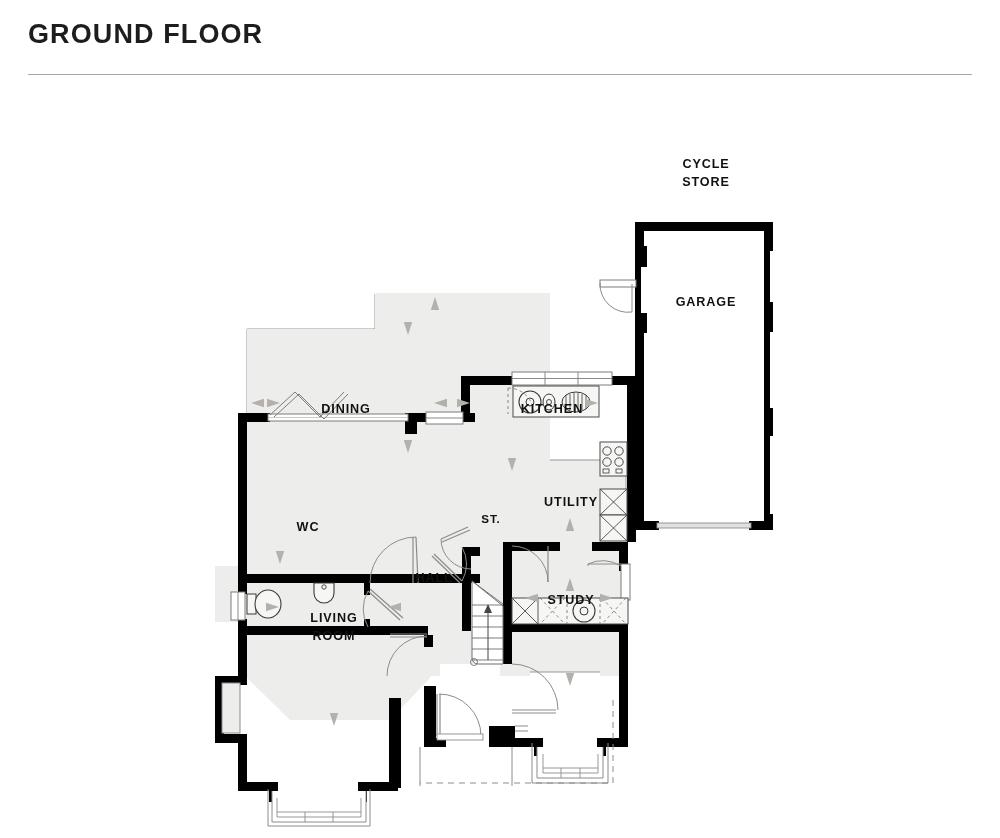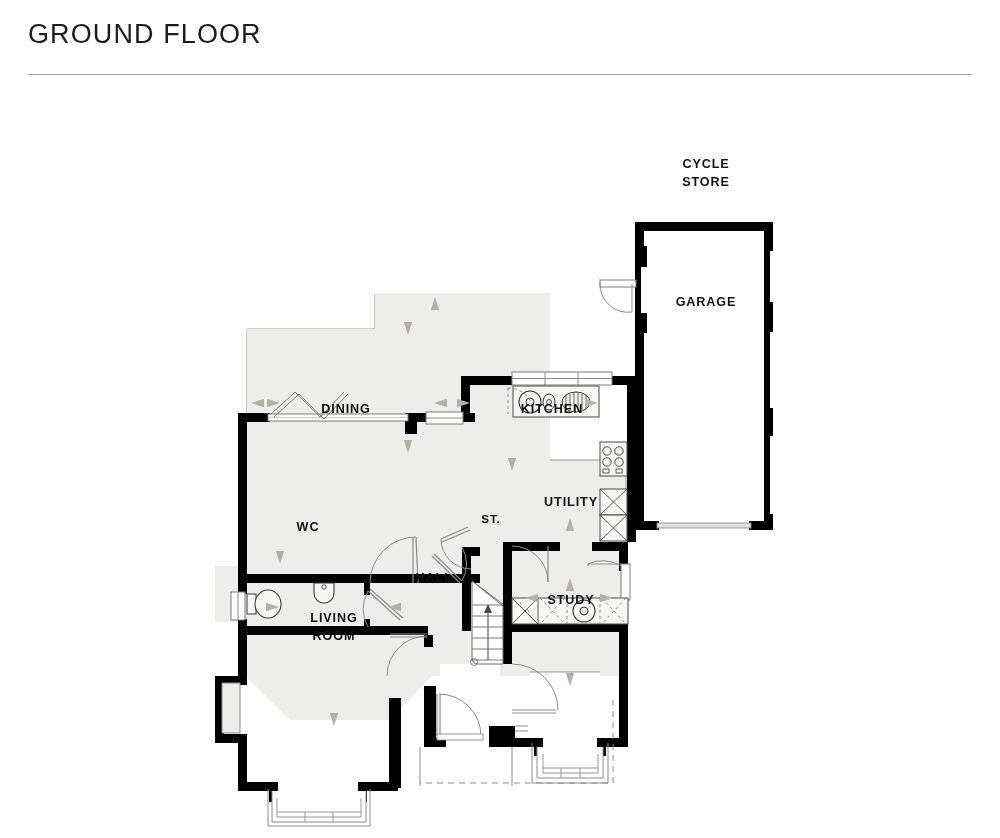--- a/index.html
+++ b/index.html
@@ -23,21 +23,21 @@
   #header {
     position: absolute;
     left: 0; top: 0;
     width: 1000px;
   }
   #page-title {
     position: absolute;
     left: 28px;
     top: 19px;
     font-size: 27px;
-    font-weight: 400;
+    font-weight: 700;
     letter-spacing: 1.1px;
     color: #1d1d1b;
     font-family: "Liberation Sans", sans-serif;
     white-space: nowrap;
   }
   #title-rule {
     position: absolute;
     left: 28px;
     top: 74px;
     width: 944px;

